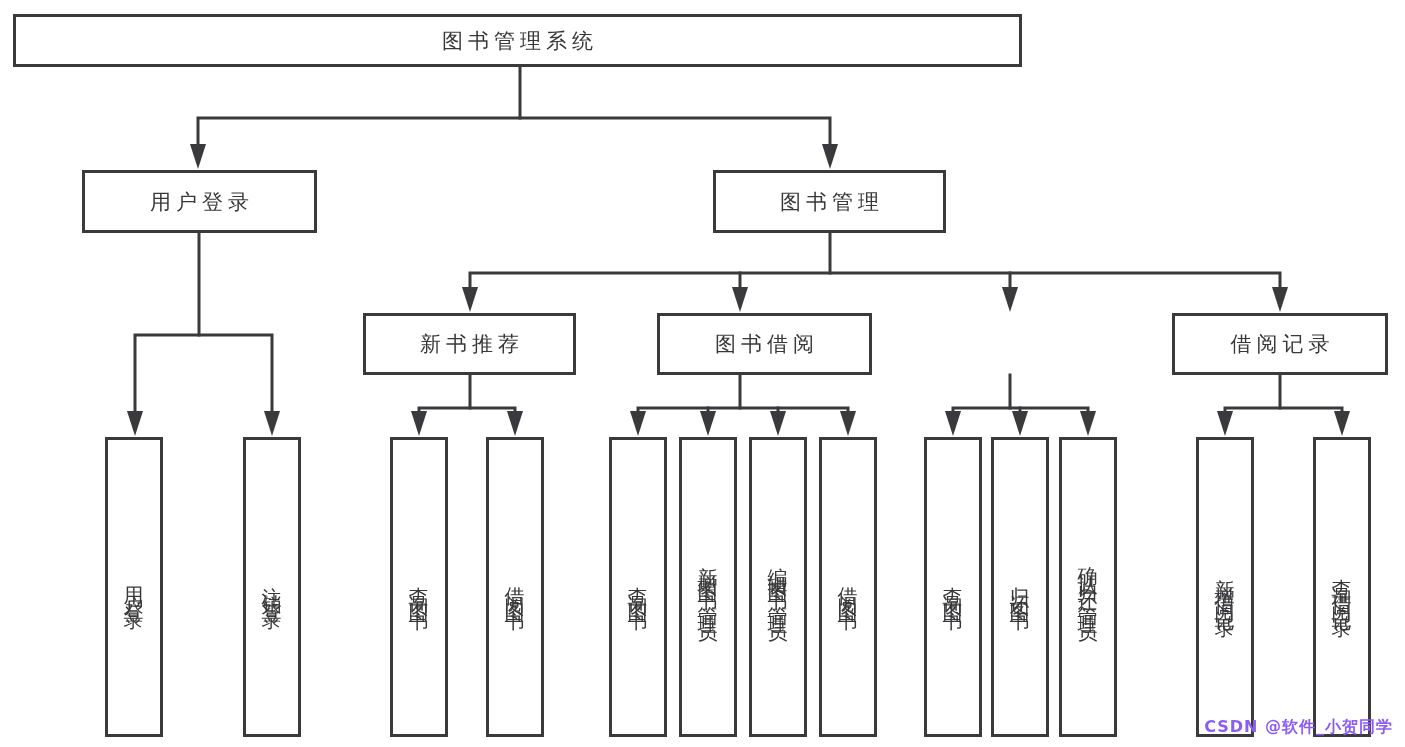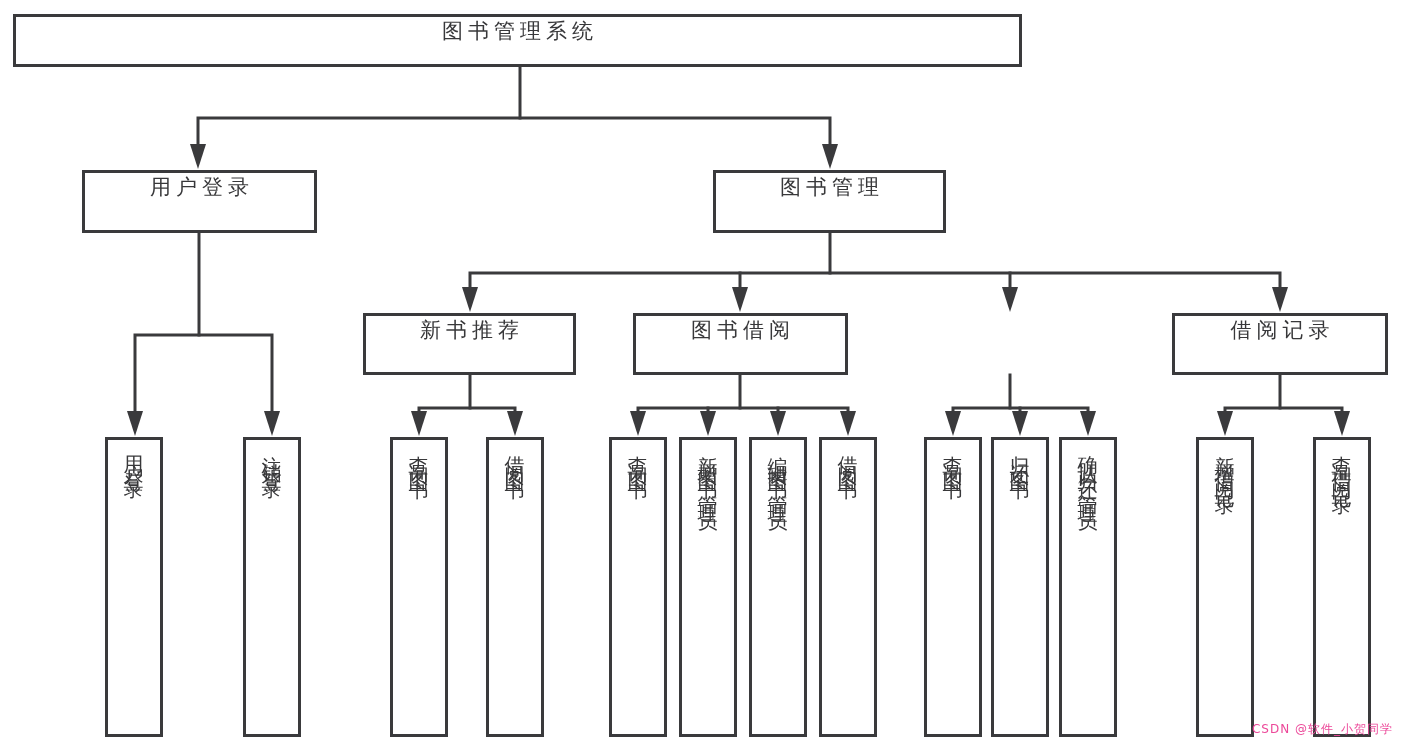--- a/index.html
+++ b/index.html
@@ -16,21 +16,21 @@
     position: absolute;
     left: 0; top: 0;
     width: 1405px; height: 747px;
   }
   .node {
     position: absolute;
     box-sizing: border-box;
     border: 3px solid #3a3a3c;
     background: #ffffff;
     display: flex;
-    align-items: flex-start;
+    align-items: center;
     justify-content: center;
     text-align: center;
   }
   .node.h > span {
     font-size: 21px;
     letter-spacing: 5px;
     text-indent: 5px; 
     white-space: nowrap;
     color: #38383a;
   }
@@ -39,24 +39,25 @@
     text-orientation: mixed;
     font-size: 20px;
     letter-spacing: 8px;
     line-height: 1;
     color: #38383a;
   }
   #watermark {
     position: absolute;
     right: 12px;
     bottom: 9px;
-    font-size: 12px;
-    color: #ec4899;
+    font-size: 16px;
+    color: #8b5cf6;
     letter-spacing: 1px;
     white-space: nowrap;
+    font-weight: bold;
   }
 </style>
 </head>
 <body>
 
 <div id="stage">
 
   <svg id="connectors" viewBox="0 0 1405 747" xmlns="http://www.w3.org/2000/svg" aria-hidden="true">
     <g stroke="#3a3a3c" stroke-width="3" fill="none" stroke-linecap="square">
 
@@ -116,21 +117,21 @@
   <div class="node h" style="left:82px;top:170px;width:235px;height:63px">
     <span>用户登录</span>
   </div>
   <div class="node h" style="left:363px;top:313px;width:213px;height:62px">
     <span>新书推荐</span>
   </div>
 
   <div class="node h" style="left:713px;top:170px;width:233px;height:63px">
     <span>图书管理</span>
   </div>
-  <div class="node h" style="left:633px;top:313px;width:215px;height:62px">
+  <div class="node h" style="left:657px;top:313px;width:215px;height:62px">
     <span>图书借阅</span>
   </div>
   <div class="node h" style="left:1172px;top:313px;width:216px;height:62px">
     <span>借阅记录</span>
   </div>
 
   <div class="node v" style="left:105px;top:437px;width:58px;height:300px">
     <span>用户登录</span>
   </div>
   <div class="node v" style="left:243px;top:437px;width:58px;height:300px">

